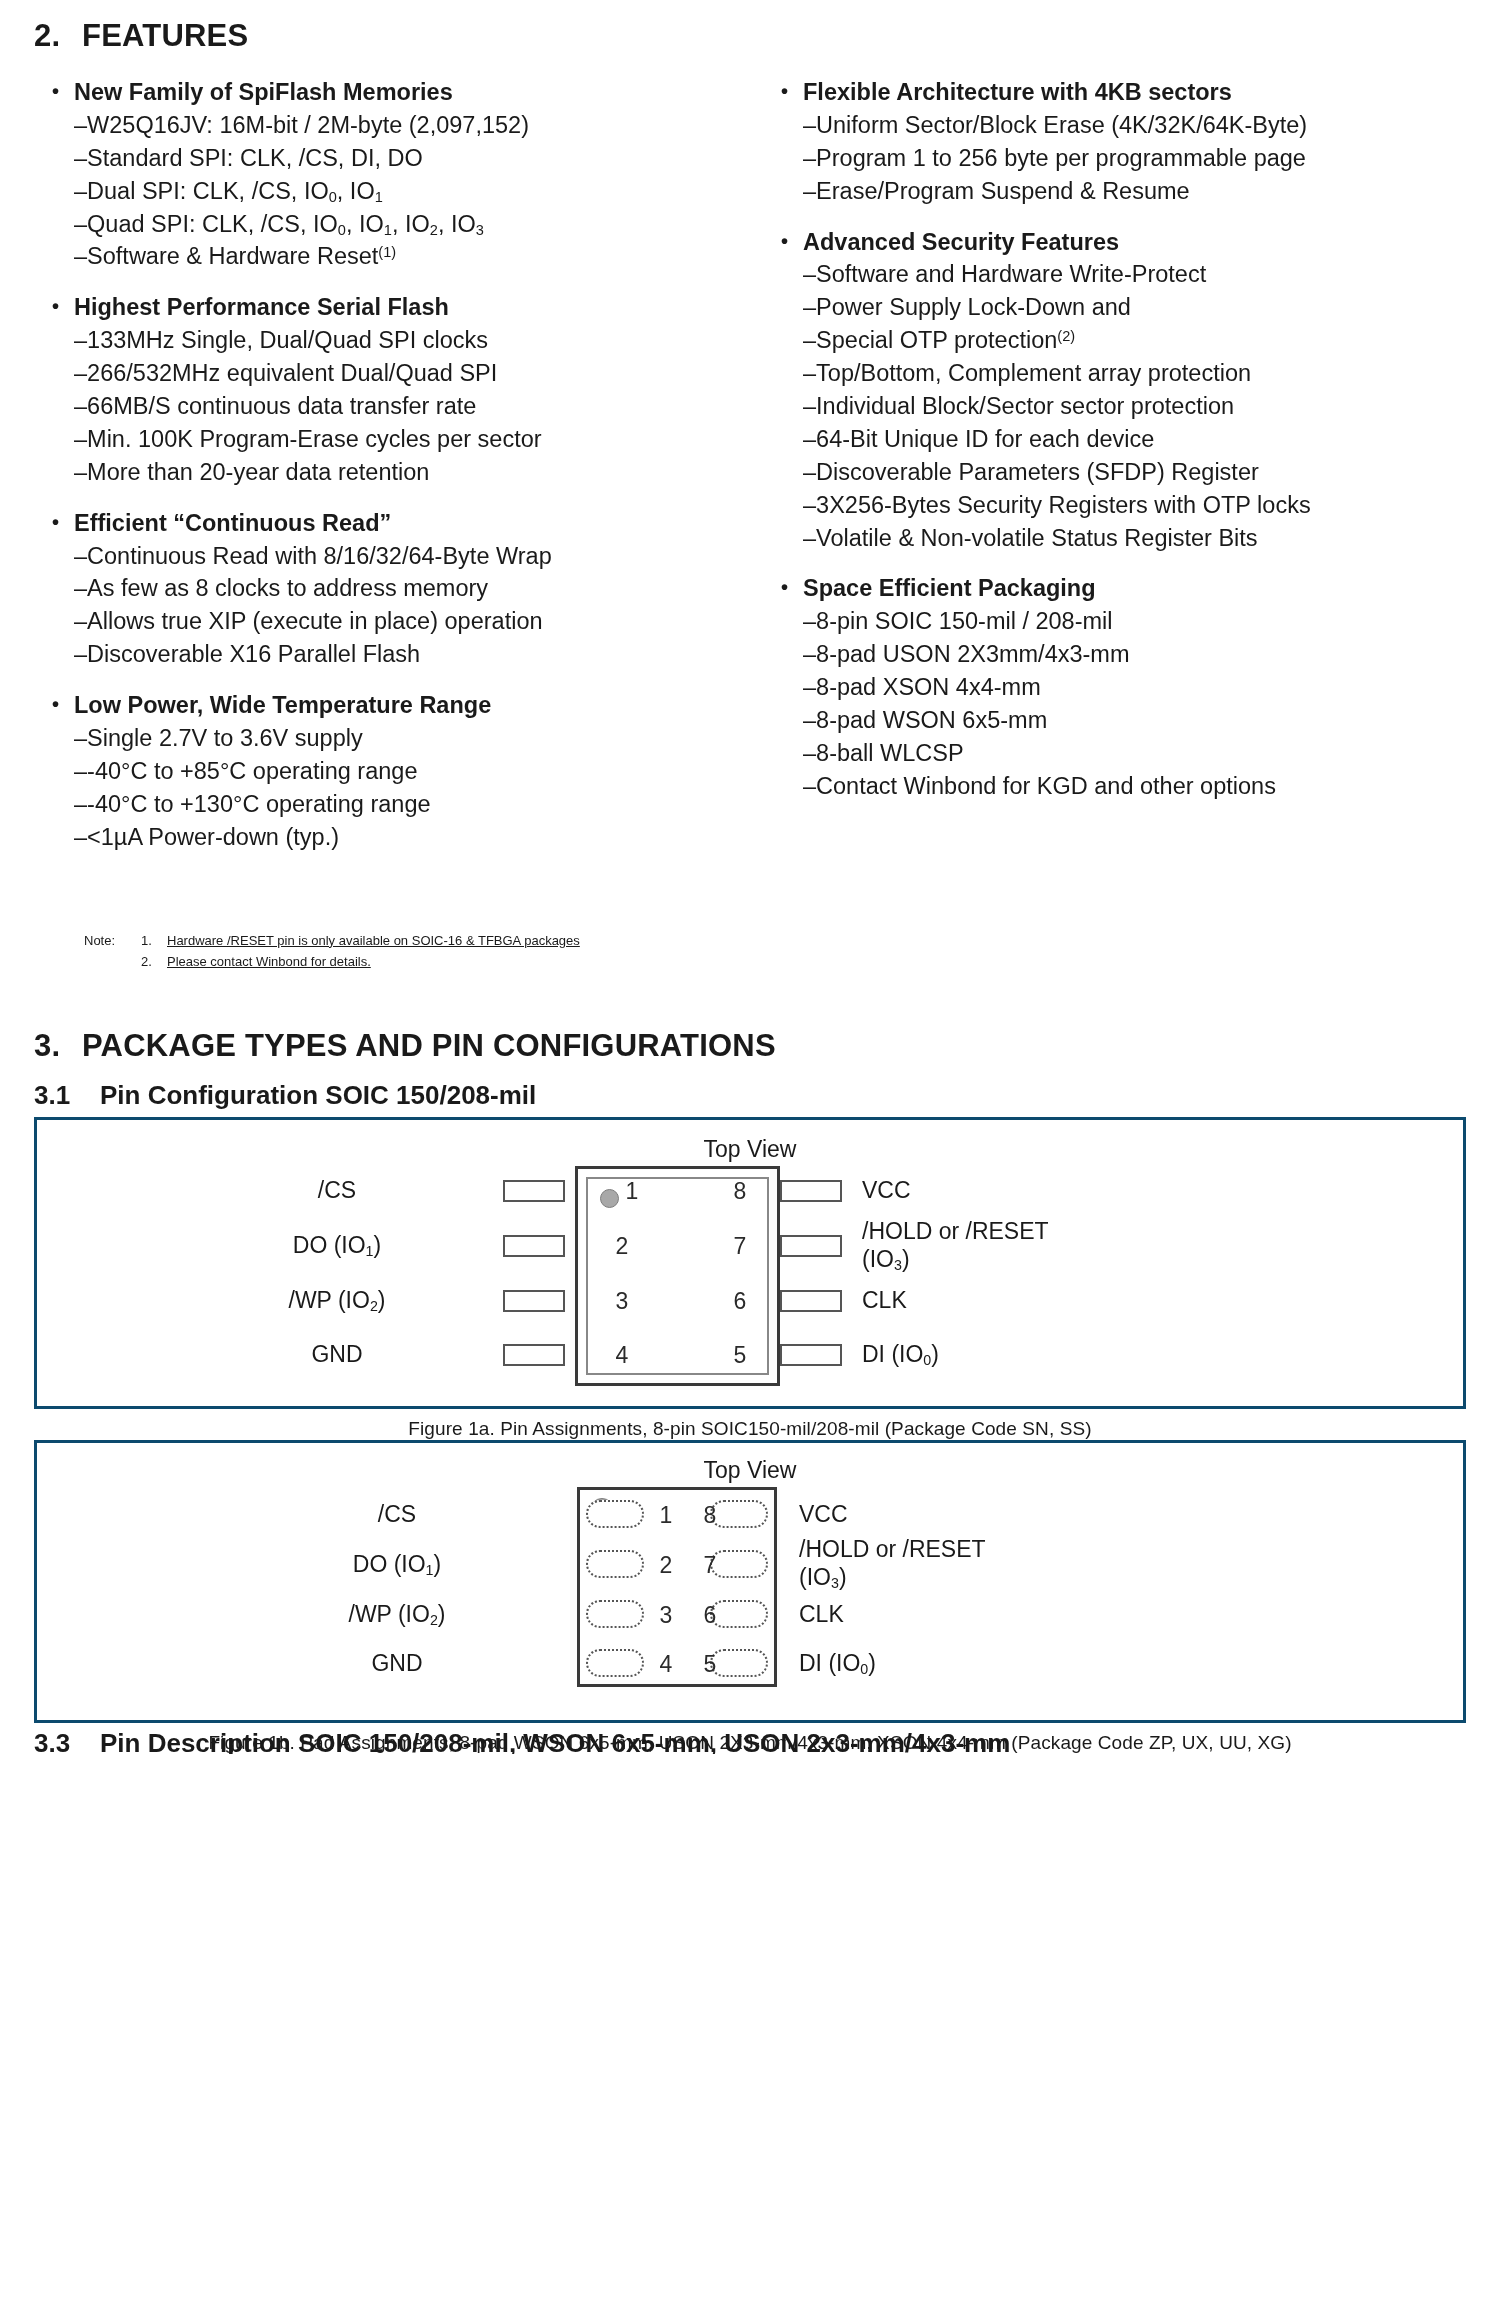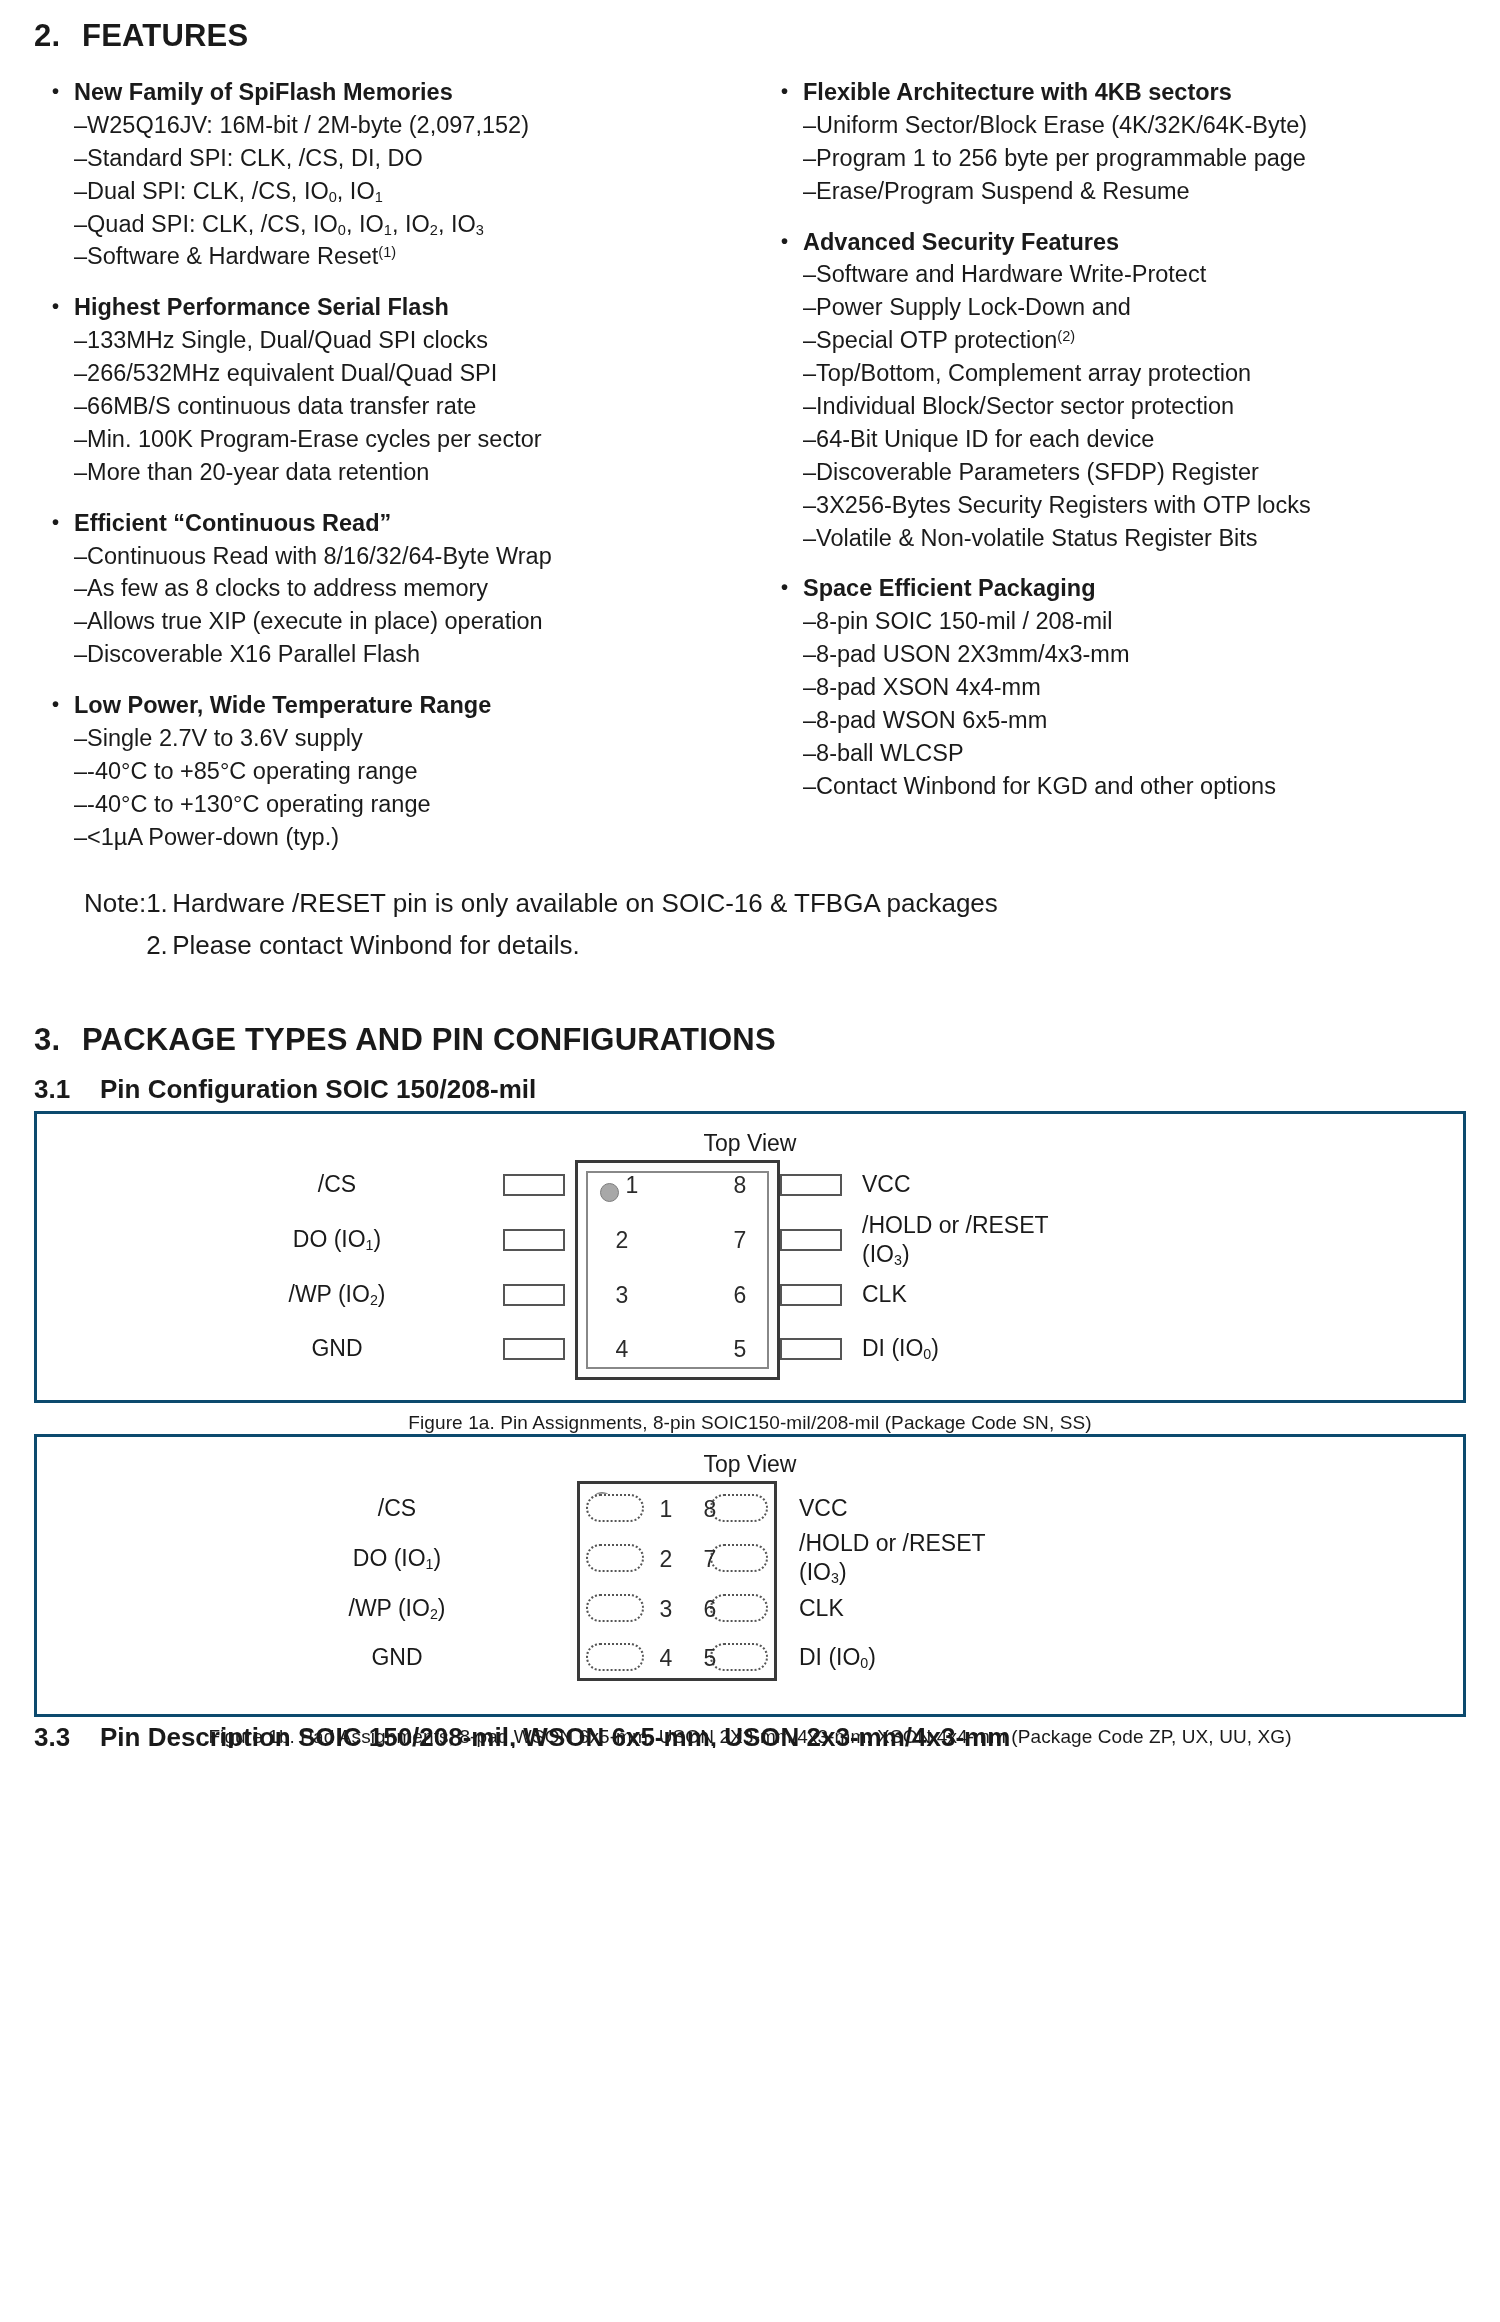--- a/index.html
+++ b/index.html
@@ -76,29 +76,29 @@
   ul.subs li .dash {
     flex: 0 0 30px;
     padding-left: 30px;
   }
   ul.subs li .txt { flex: 1 1 auto; }
   sub { font-size: 0.62em; vertical-align: -0.18em; }
   sup { font-size: 0.62em; vertical-align: 0.5em; }
 
   
   .notes {
-    margin-top: 28px;
+    margin-top: 76px;
     padding-left: 50px;
-    font-size: 26px;
+    font-size: 13px;
     line-height: 1.62;
   }
   .notes .nline { display: flex; }
   .notes .nlabel { flex: 0 0 57px; }
   .notes .nnum  { flex: 0 0 26px; }
-  .notes .nbody { flex: 1 1 auto; }
+  .notes .nbody { flex: 1 1 auto; text-decoration: underline; }
   .notes .nline.indent .nlabel { visibility: hidden; }
 
   
   .figbox {
     border: 3px solid #0c4a6e;
     position: relative;
     background: #fff;
   }
   .figbox.soic { height: 292px; }
   .figbox.wson { height: 283px; }

